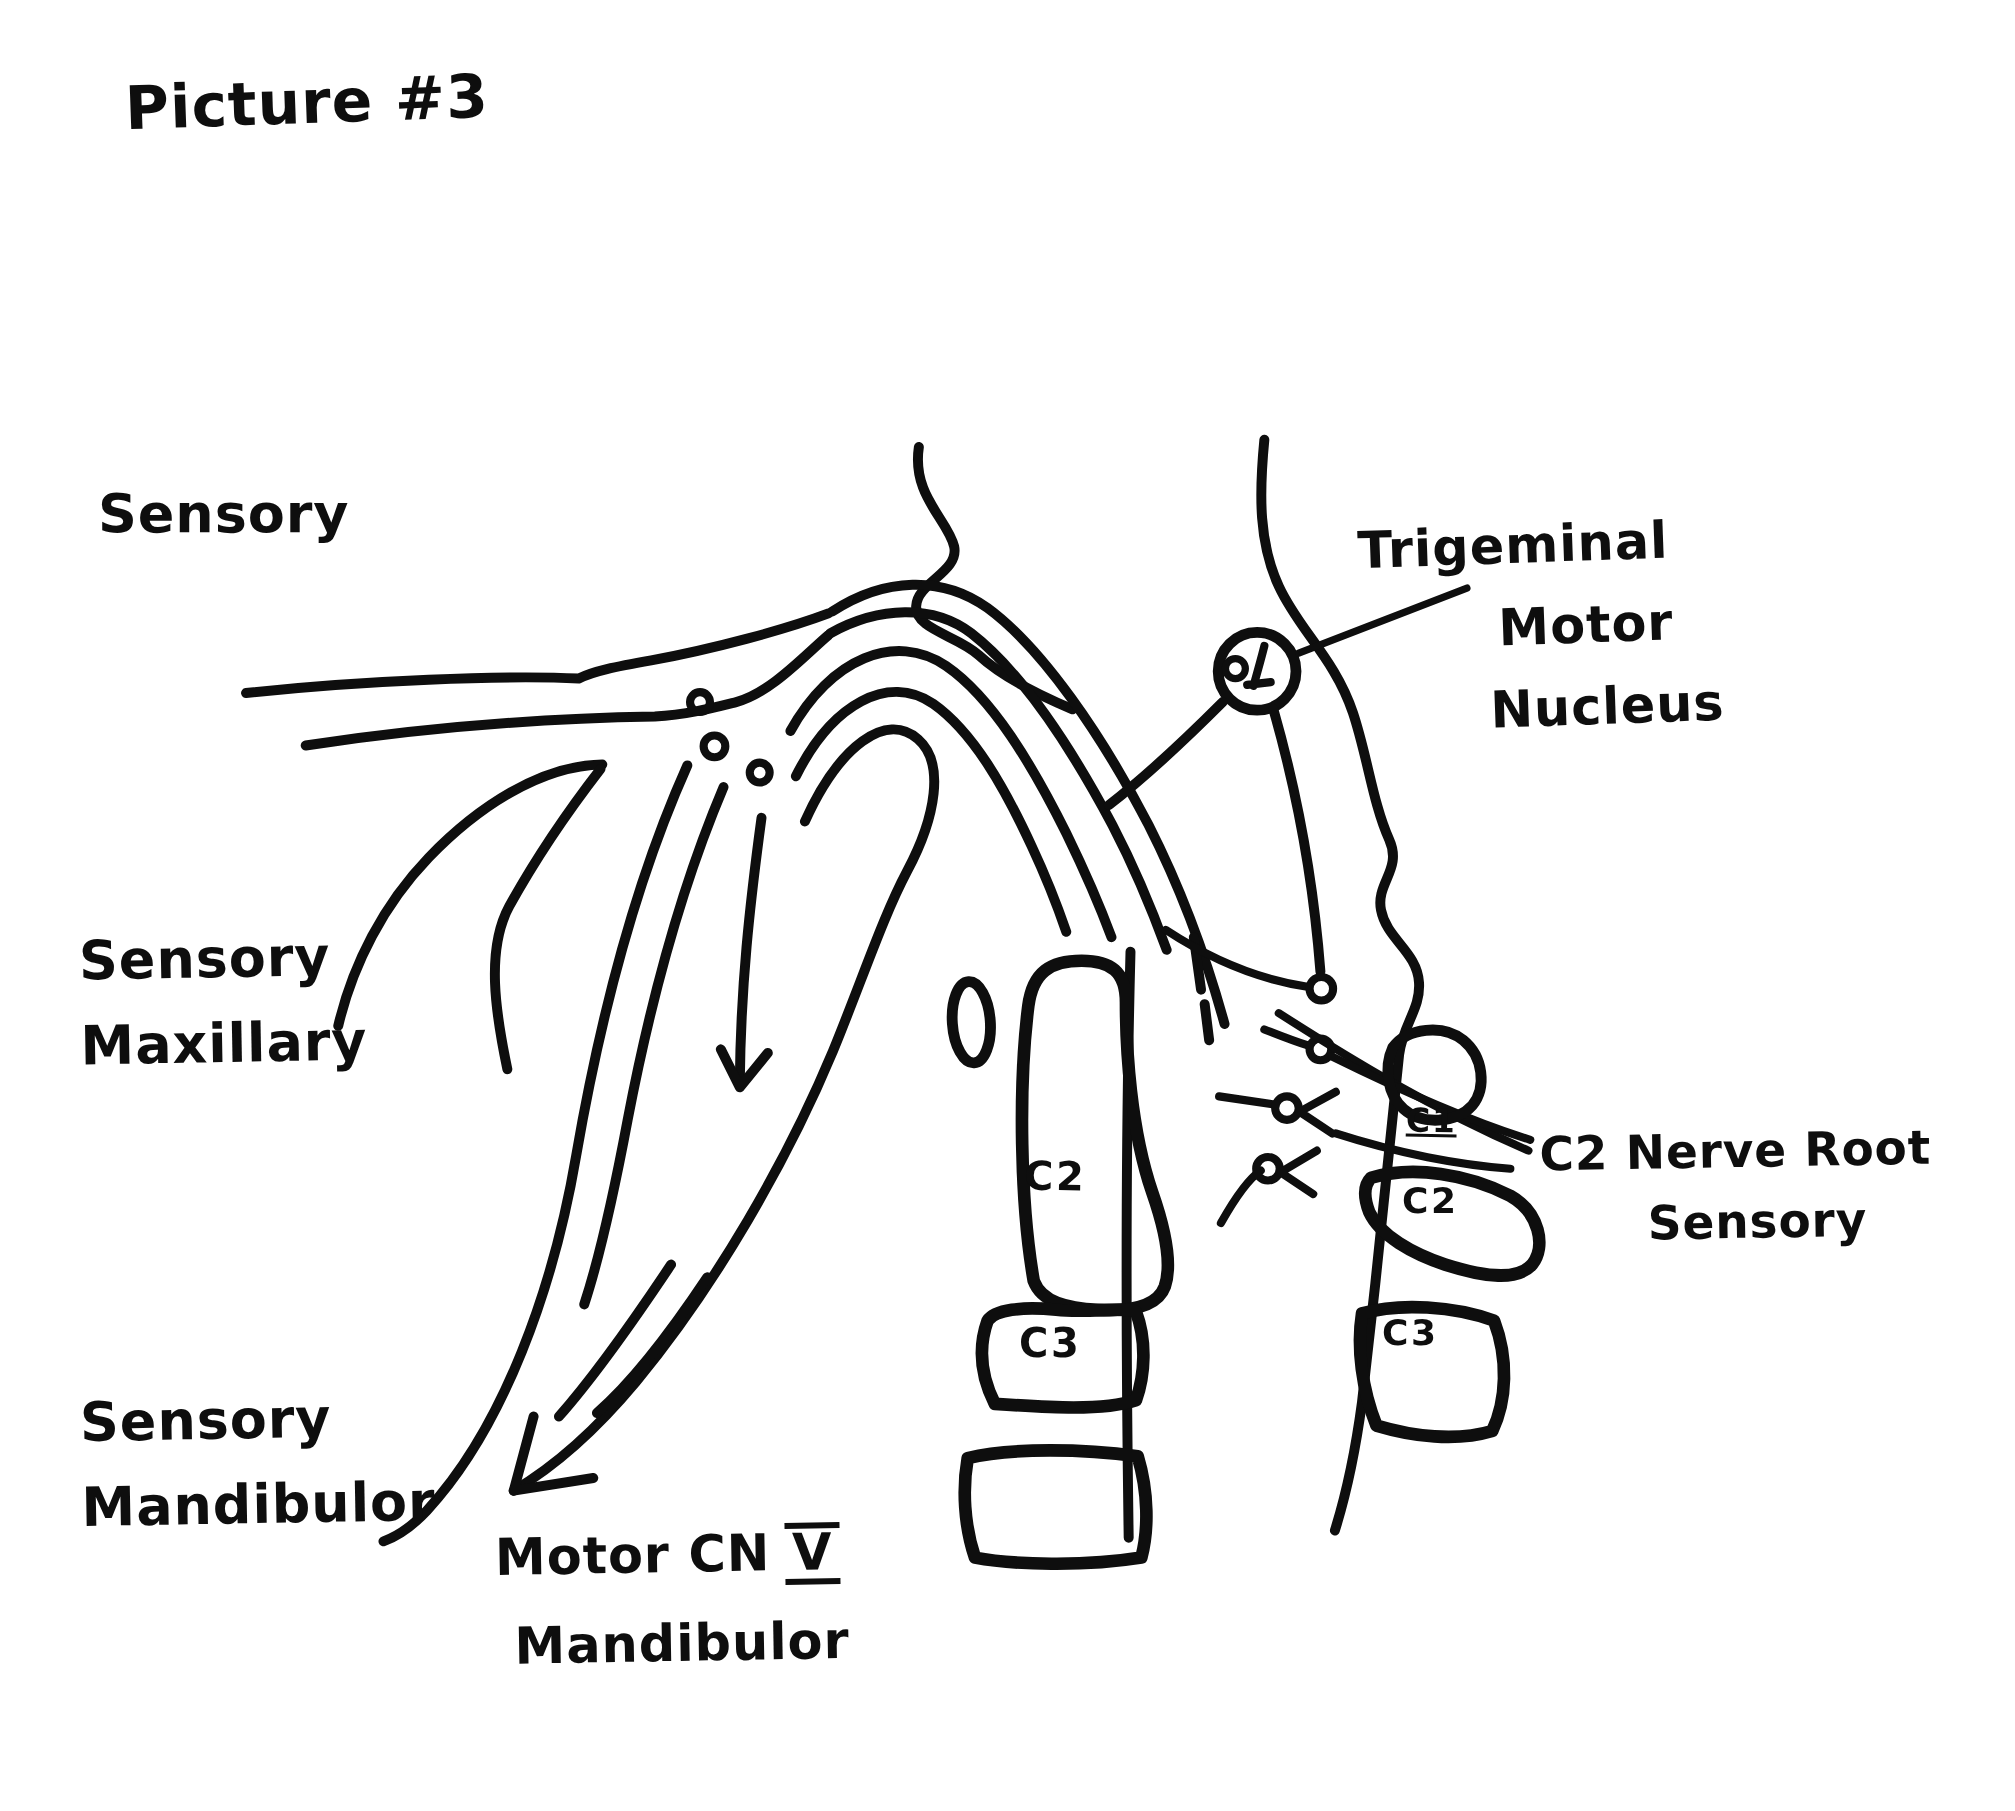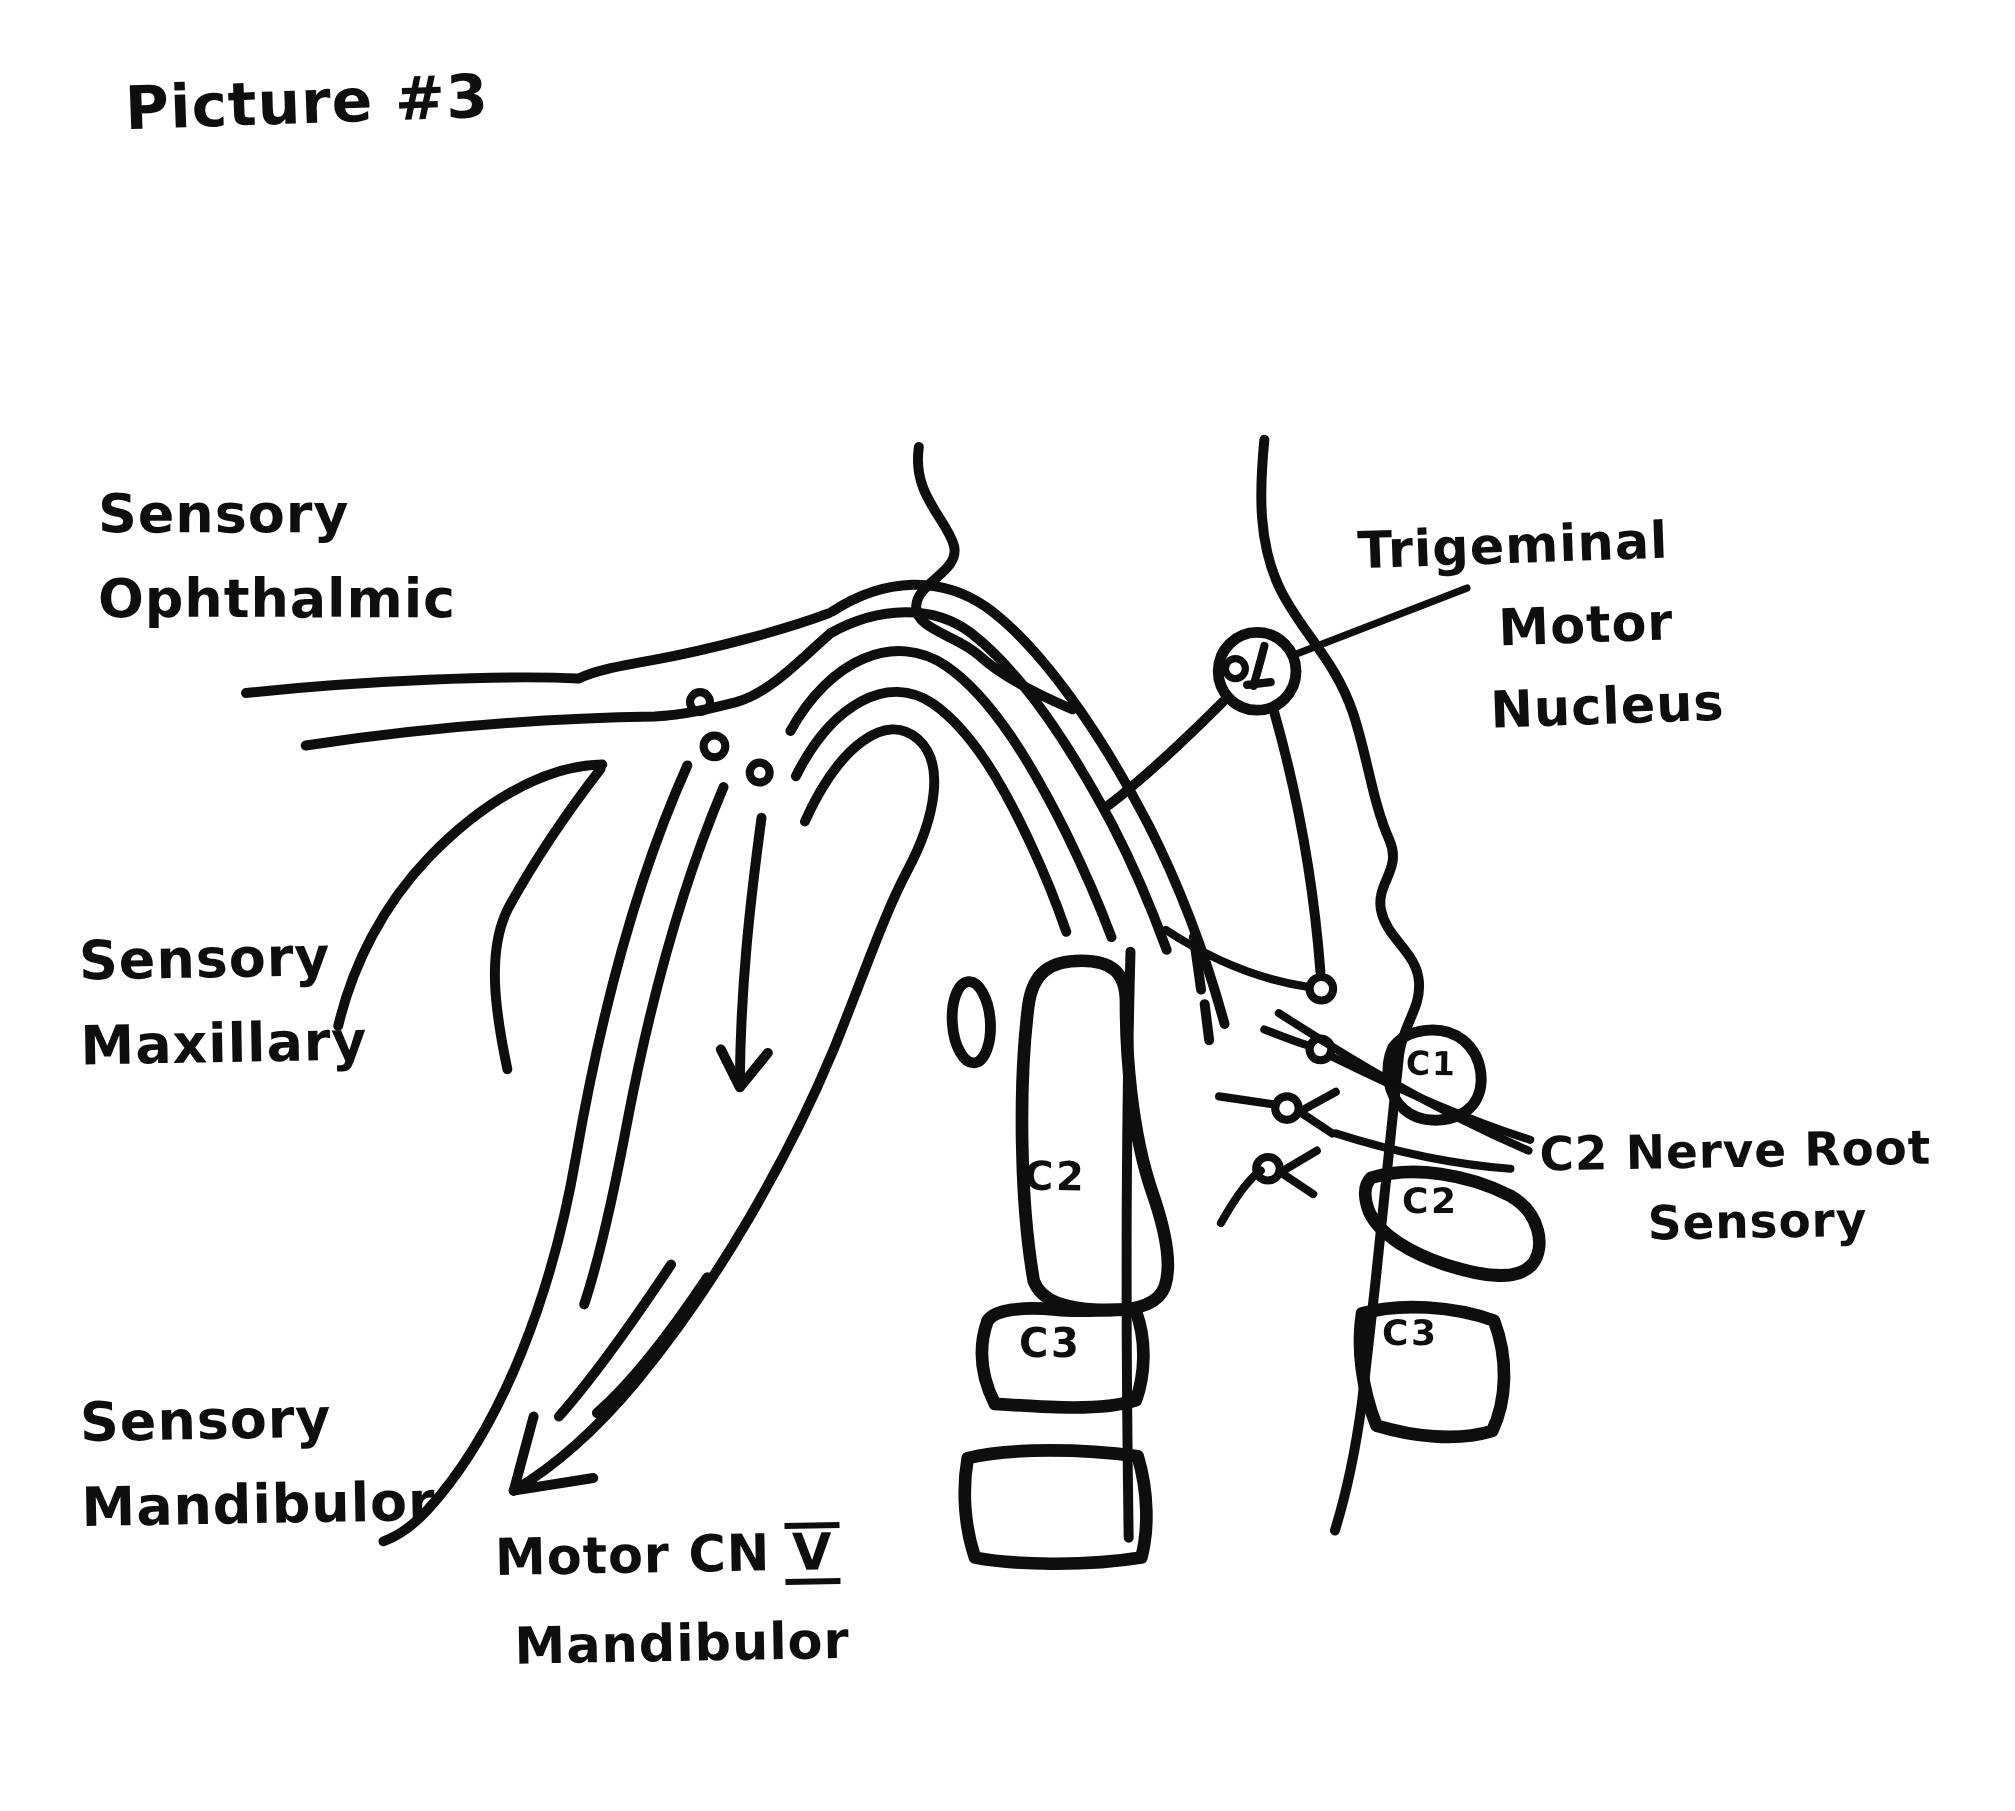--- a/index.html
+++ b/index.html
@@ -108,21 +108,20 @@
       <path stroke-width="12" d="M 1540,1158 C 1556,1136 1596,1132 1618,1150 C 1640,1168 1644,1202 1628,1222 C 1610,1242 1572,1244 1552,1226 C 1534,1210 1530,1180 1540,1158 Z"></path>
       <path stroke-width="14" d="M 1516,1302 C 1562,1288 1624,1298 1670,1322 C 1702,1340 1710,1378 1694,1398 C 1676,1418 1636,1410 1598,1398 C 1562,1386 1526,1366 1514,1340 C 1508,1324 1508,1310 1516,1302 Z"></path>
       <path stroke-width="14" d="M 1506,1452 C 1548,1440 1608,1444 1652,1460 C 1668,1502 1666,1548 1650,1582 C 1610,1594 1562,1588 1522,1576 C 1506,1536 1500,1490 1506,1452 Z"></path>
     </g>
   </svg>
 
   <div class="hw title" style="left:125px; top:72px;">Picture #3</div>
 
   <div class="hw lbl" style="left:98px; top:487px;">
     <span class="ln">Sensory</span>
-    <span class="ln">Ophthalmic</span>
   </div>
 
   <div class="hw lbl r-1" style="left:80px; top:932px;">
     <span class="ln">Sensory</span>
     <span class="ln">Maxillary</span>
   </div>
 
   <div class="hw lbl r-1" style="left:81px; top:1393px;">
     <span class="ln">Sensory</span>
     <span class="ln">Mandibulor</span>
@@ -139,18 +138,18 @@
     <span class="ln" style="margin-left:127px;">Nucleus</span>
   </div>
 
   <div class="hw small-lbl r-1" style="left:1540px; top:1127px;">
     <span class="ln" style="margin-bottom:23.5px;">C2 Nerve Root</span>
     <span class="ln" style="margin-left:107px;">Sensory</span>
   </div>
 
   <div class="hw vlabel r1" style="left:1024px; top:1156px;">C2</div>
   <div class="hw vlabel" style="left:1019px; top:1323px;">C3</div>
-  <div class="hw vlabel-sm r1" style="left:1406px; top:1047px;">C1</div>
+  <div class="hw vlabel-sm r1" style="left:1406px; top:1104px;text-decoration:underline;">C1</div>
   <div class="hw vlabel" style="left:1402px; top:1183px; font-size:36px;">C2</div>
   <div class="hw vlabel" style="left:1382px; top:1315px; font-size:36px;">C3</div>
 
 </div>
 
 
 </body></html>

